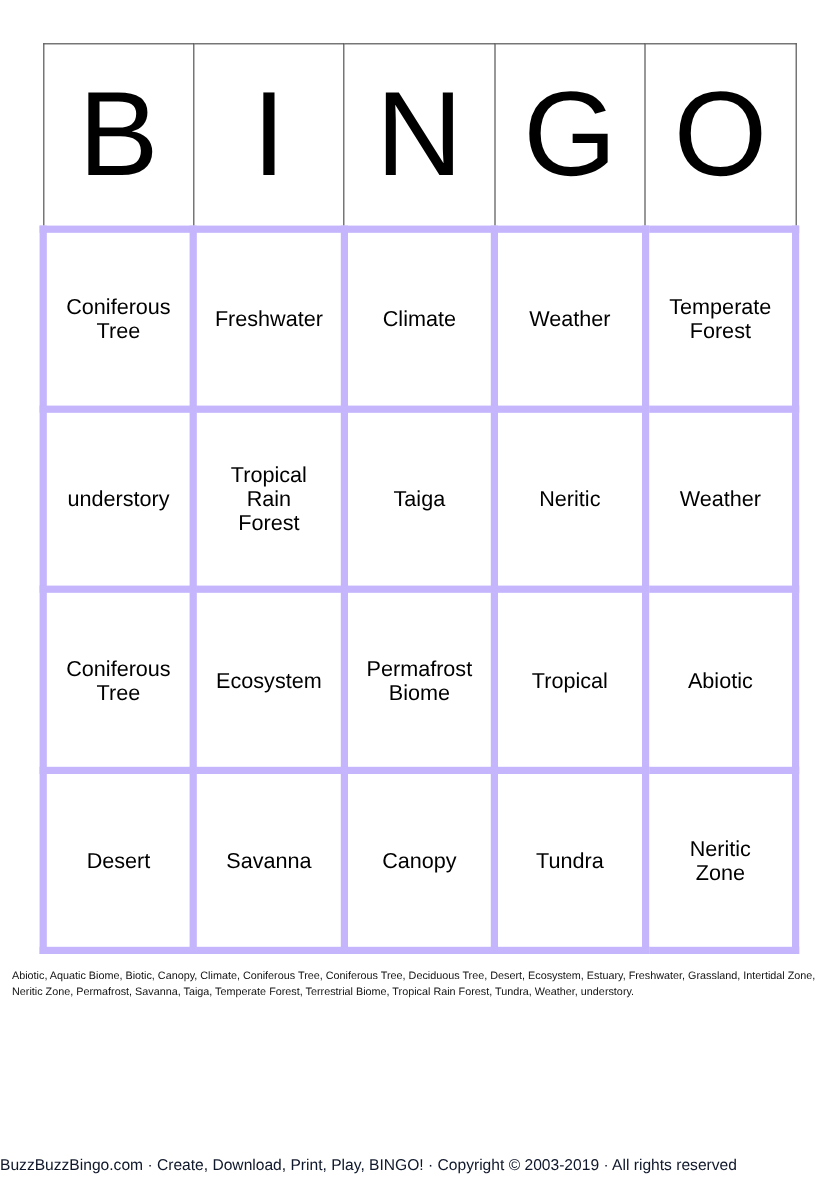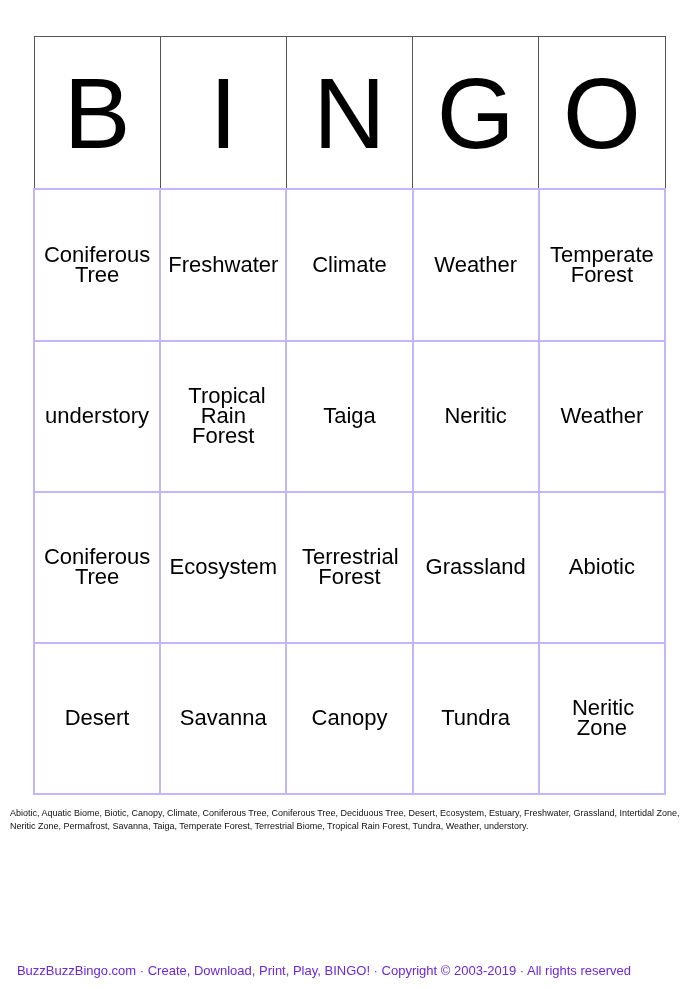--- a/index.html
+++ b/index.html
@@ -1,27 +1,27 @@
 <!DOCTYPE html>
 <html><head>
   <meta charset="utf-8">
   <style>
     html, body { margin: 0; padding: 0; background: #ffffff; }
     body { width: 699px; height: 989px; position: relative; overflow: hidden;
            font-family: "Liberation Sans", sans-serif; color: #000; }
     .card { position: absolute; left: 33px; top: 36px; width: 633px; height: 759px;
             border-collapse: collapse; table-layout: fixed; }
-    .card td { border: 2px solid #c4b5fd; width: 126.6px; height: 126.5px; padding: 0 6px;
+    .card td { border: 6px solid #c4b5fd; width: 126.6px; height: 126.5px; padding: 0 6px;
                text-align: center; vertical-align: middle; box-sizing: border-box;
-               font-size: 22px; line-height: 20px; }
+               font-size: 18px; line-height: 20px; }
     .card th { border: 1px solid #555; height: 126.5px; text-align: center; vertical-align: middle;
                font-size: 100px; font-weight: normal; line-height: 100px; padding: 0; }
     .cell-text { display: inline-block; }
     .info { position: absolute; left: 10px; top: 807px; width: 684px; font-size: 9px; line-height: 13px; color: #111; }
-    .footer { position: absolute; left: 0; top: 963px; width: 648px; text-align: center; font-size: 13px; color: #6d28d9; }
+    .footer { position: absolute; left: 0; top: 963px; width: 648px; text-align: left; font-size: 13px; color: #0f172a; }
   </style>
 </head>
 <body>
 
 <table class="card">
   <tbody>
       <tr>
     <th>B</th>
     <th>I</th>
     <th>N</th>
@@ -38,22 +38,22 @@
   <tr>
     <td><span class="cell-text">understory</span></td>
     <td><span class="cell-text" style="width:70px">Tropical Rain Forest</span></td>
     <td><span class="cell-text">Taiga</span></td>
     <td><span class="cell-text">Neritic</span></td>
     <td><span class="cell-text">Weather</span></td>
   </tr>
   <tr>
     <td><span class="cell-text">Coniferous Tree</span></td>
     <td><span class="cell-text">Ecosystem</span></td>
-    <td><span class="cell-text" style="width:95px">Terrestrial Forest</span></td>
-    <td><span class="cell-text">Grassland</span></td>
+    <td><span class="cell-text" style="width:95px">Permafrost Biome</span></td>
+    <td><span class="cell-text">Tropical</span></td>
     <td><span class="cell-text">Abiotic</span></td>
   </tr>
   <tr>
     <td><span class="cell-text">Desert</span></td>
     <td><span class="cell-text">Savanna</span></td>
     <td><span class="cell-text">Canopy</span></td>
     <td><span class="cell-text">Tundra</span></td>
     <td><span class="cell-text" style="width:60px">Neritic Zone</span></td>
   </tr>
 </tbody>

